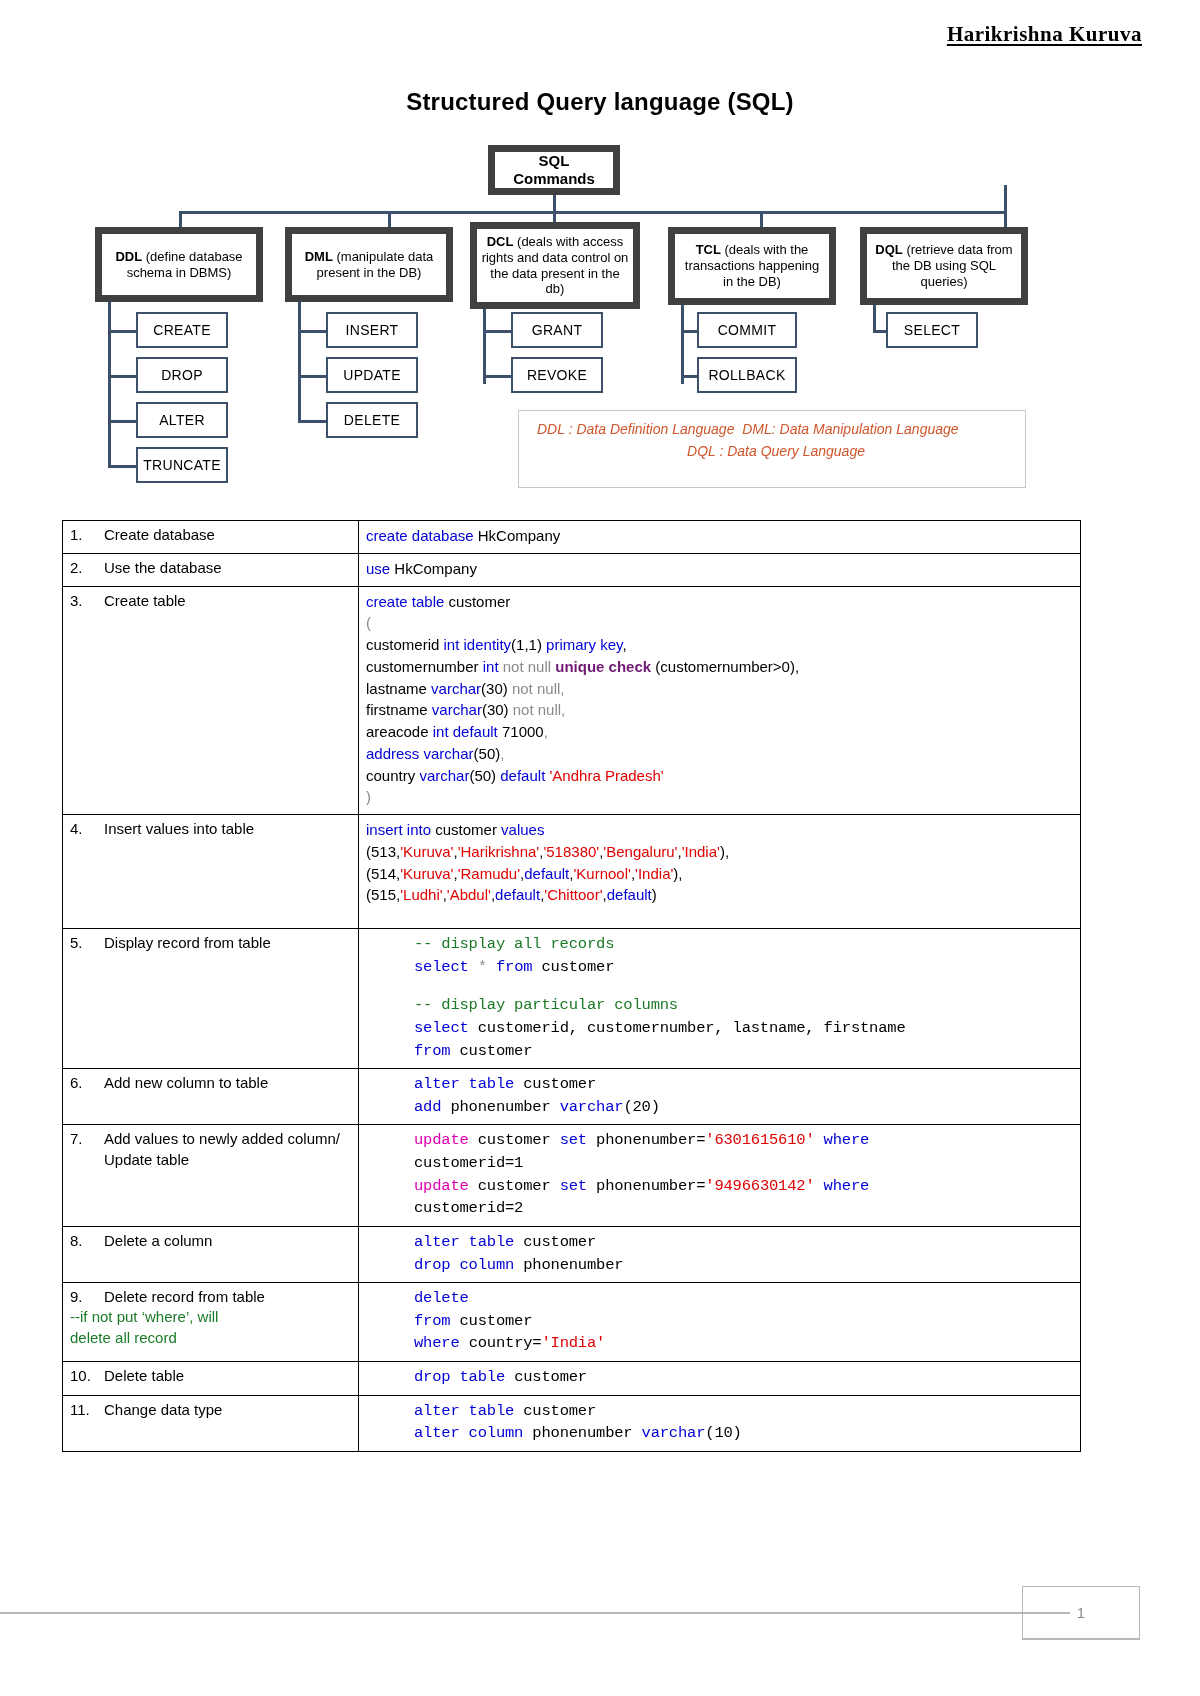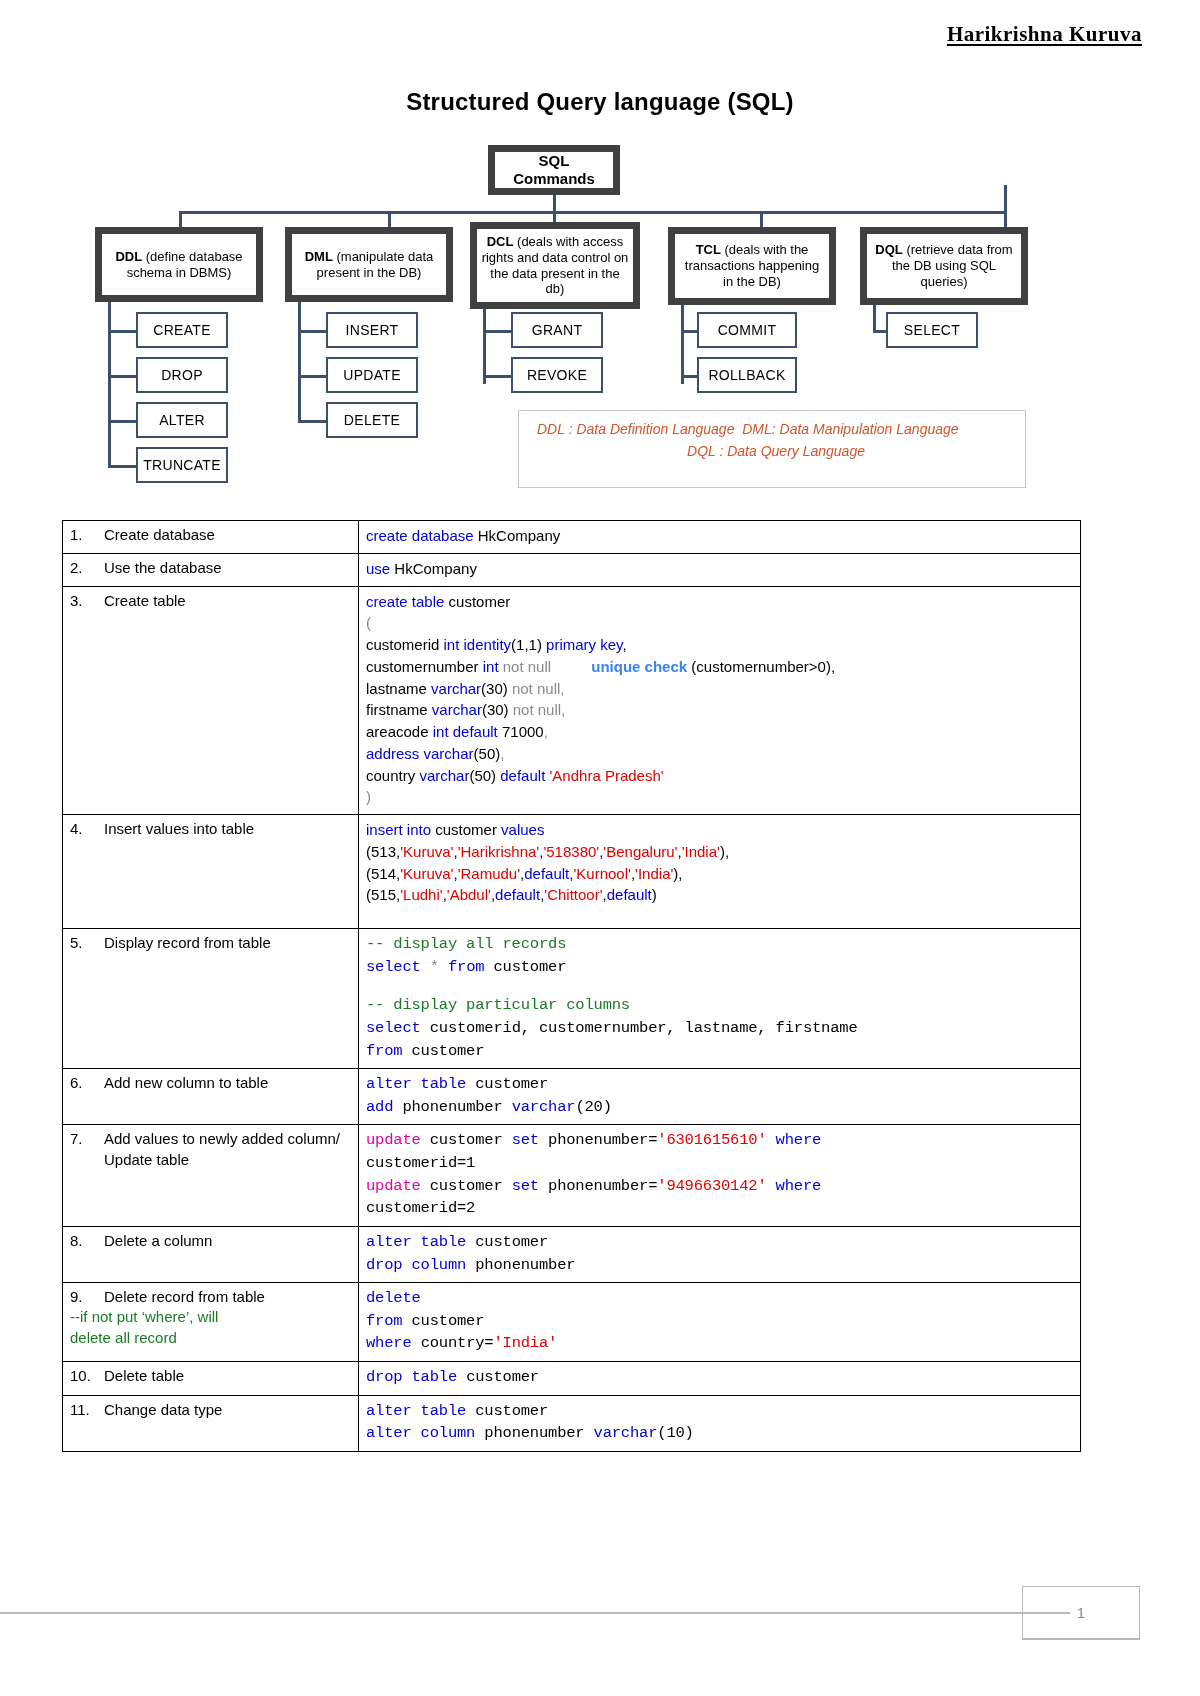--- a/index.html
+++ b/index.html
@@ -121,23 +121,24 @@
   .item-txt { flex: 1; }
   .note-green { color: #1a7a26; font-size: 15px; line-height: 1.35; }
 
   
   .code { font-size: 15px; line-height: 1.45; white-space: pre-wrap; }
   .code.mono {
     font-family: "Liberation Mono", "DejaVu Sans Mono", monospace;
     font-size: 15.5px;
     line-height: 1.46;
     letter-spacing: -0.2px;
+    margin-left: 48px;
   }
   .kw  { color: #0000d6; }
-  .kw2 { color: #3b82f6; font-weight: bold; margin-left: 36px; }
+  .kw2 { color: #701a75; font-weight: bold; }
   .pink{ color: #e000b0; }
   .str { color: #e00000; }
   .gray{ color: #8a8a8a; }
   .grn { color: #1a7a26; }
   .blk { color: #000000; }
   .spacer { display: block; height: 16px; }
 
   
   .footer-rule {
     position: absolute;

